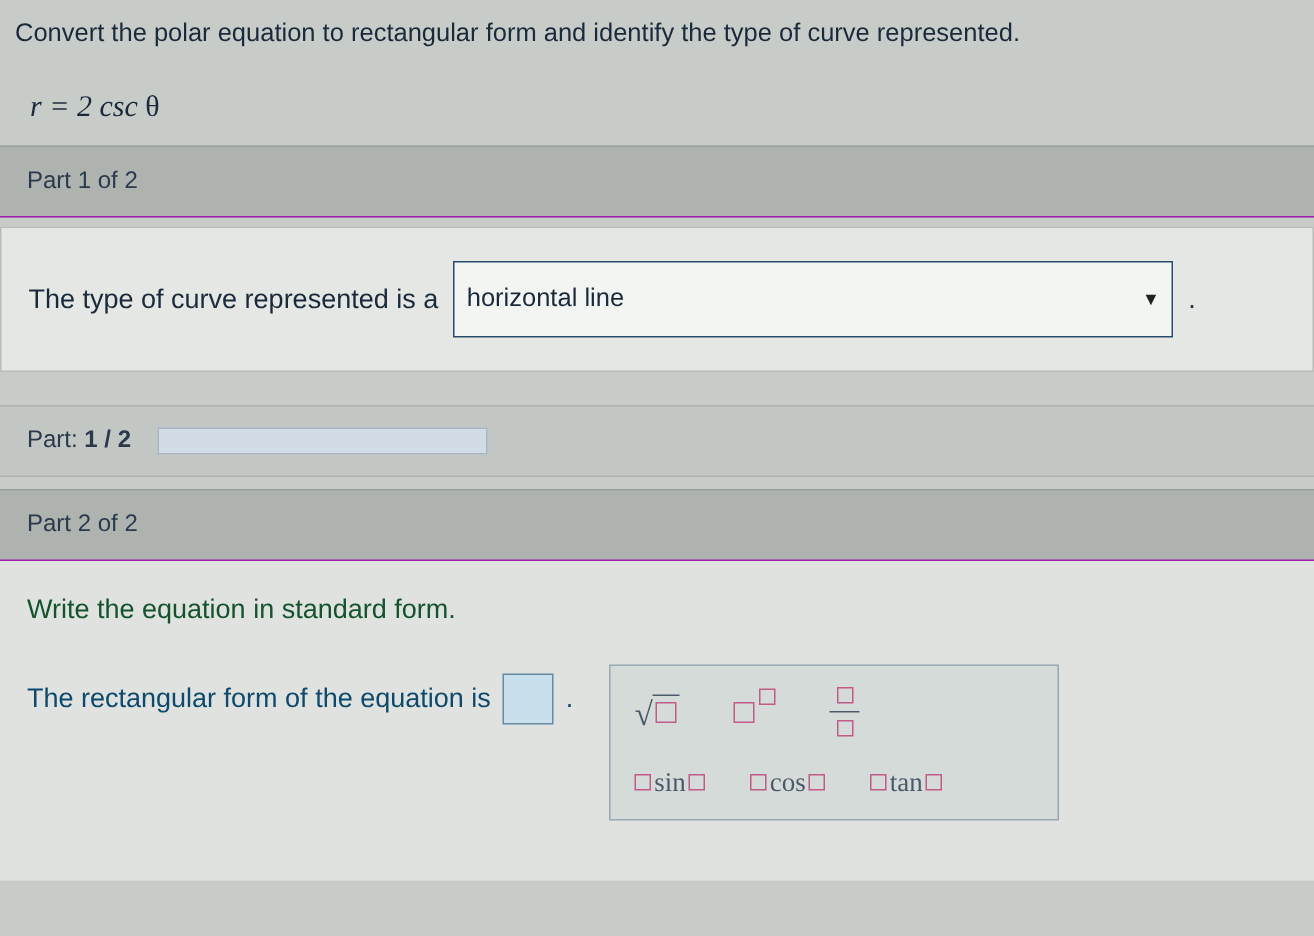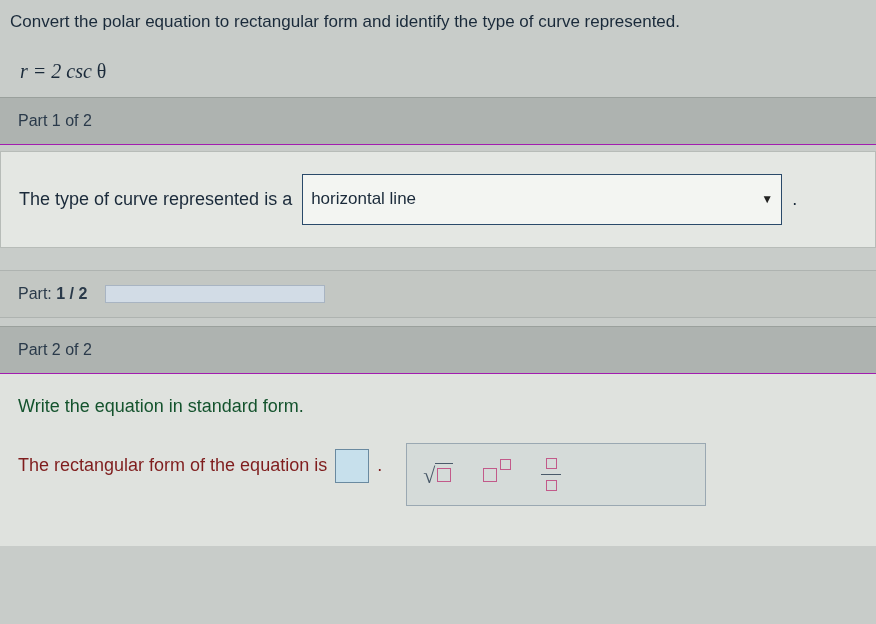--- a/index.html
+++ b/index.html
@@ -97,21 +97,21 @@
     color: #14532d;
     margin-bottom: 26px;
   }
   .answer-row {
     display: flex;
     align-items: flex-start;
     gap: 24px;
   }
   .answer-text {
     font-size: 18px;
-    color: #7f1d1d;
+    color: #0c4a6e;
     display: flex;
     align-items: center;
     gap: 8px;
     padding-top: 6px;
   }
   .answer-box {
     width: 34px;
     height: 34px;
     background: #c7e0ec;
     border: 1px solid #6a8aa0;
@@ -235,15 +235,32 @@
         <span class="pal-item sup-box">
           <span class="ph"></span>
             <span class="exp"><span class="ph ph-sm"></span></span>
         </span>
         <span class="pal-item frac">
           <span class="ph ph-sm"></span>
           <span class="fline"></span>
           <span class="ph ph-sm"></span>
         </span>
       </div>
+      <div class="palette-row">
+        <span class="pal-item">
+          <span class="ph ph-sm"></span>
+            <span>sin</span>
+            <span class="ph ph-sm"></span>
+        </span>
+        <span class="pal-item">
+          <span class="ph ph-sm"></span>
+            <span>cos</span>
+            <span class="ph ph-sm"></span>
+        </span>
+        <span class="pal-item">
+          <span class="ph ph-sm"></span>
+            <span>tan</span>
+            <span class="ph ph-sm"></span>
+        </span>
+      </div>
     </div>
   </div>
 </div>
 
 </body></html>

